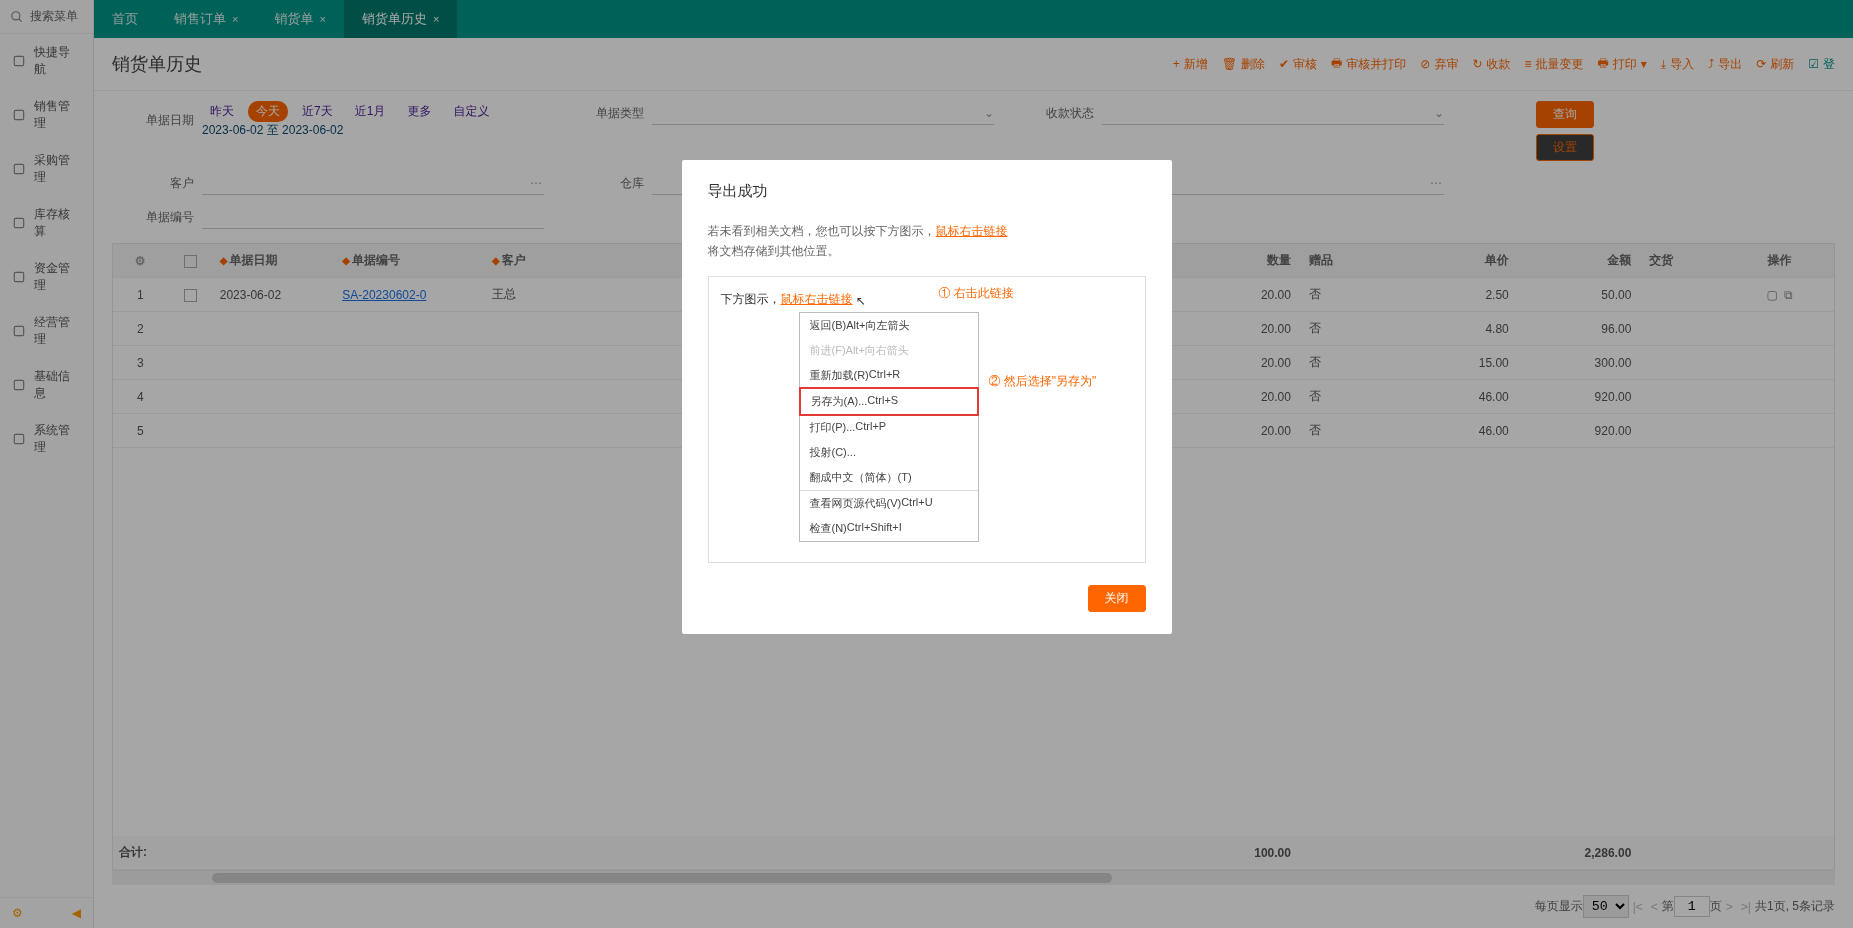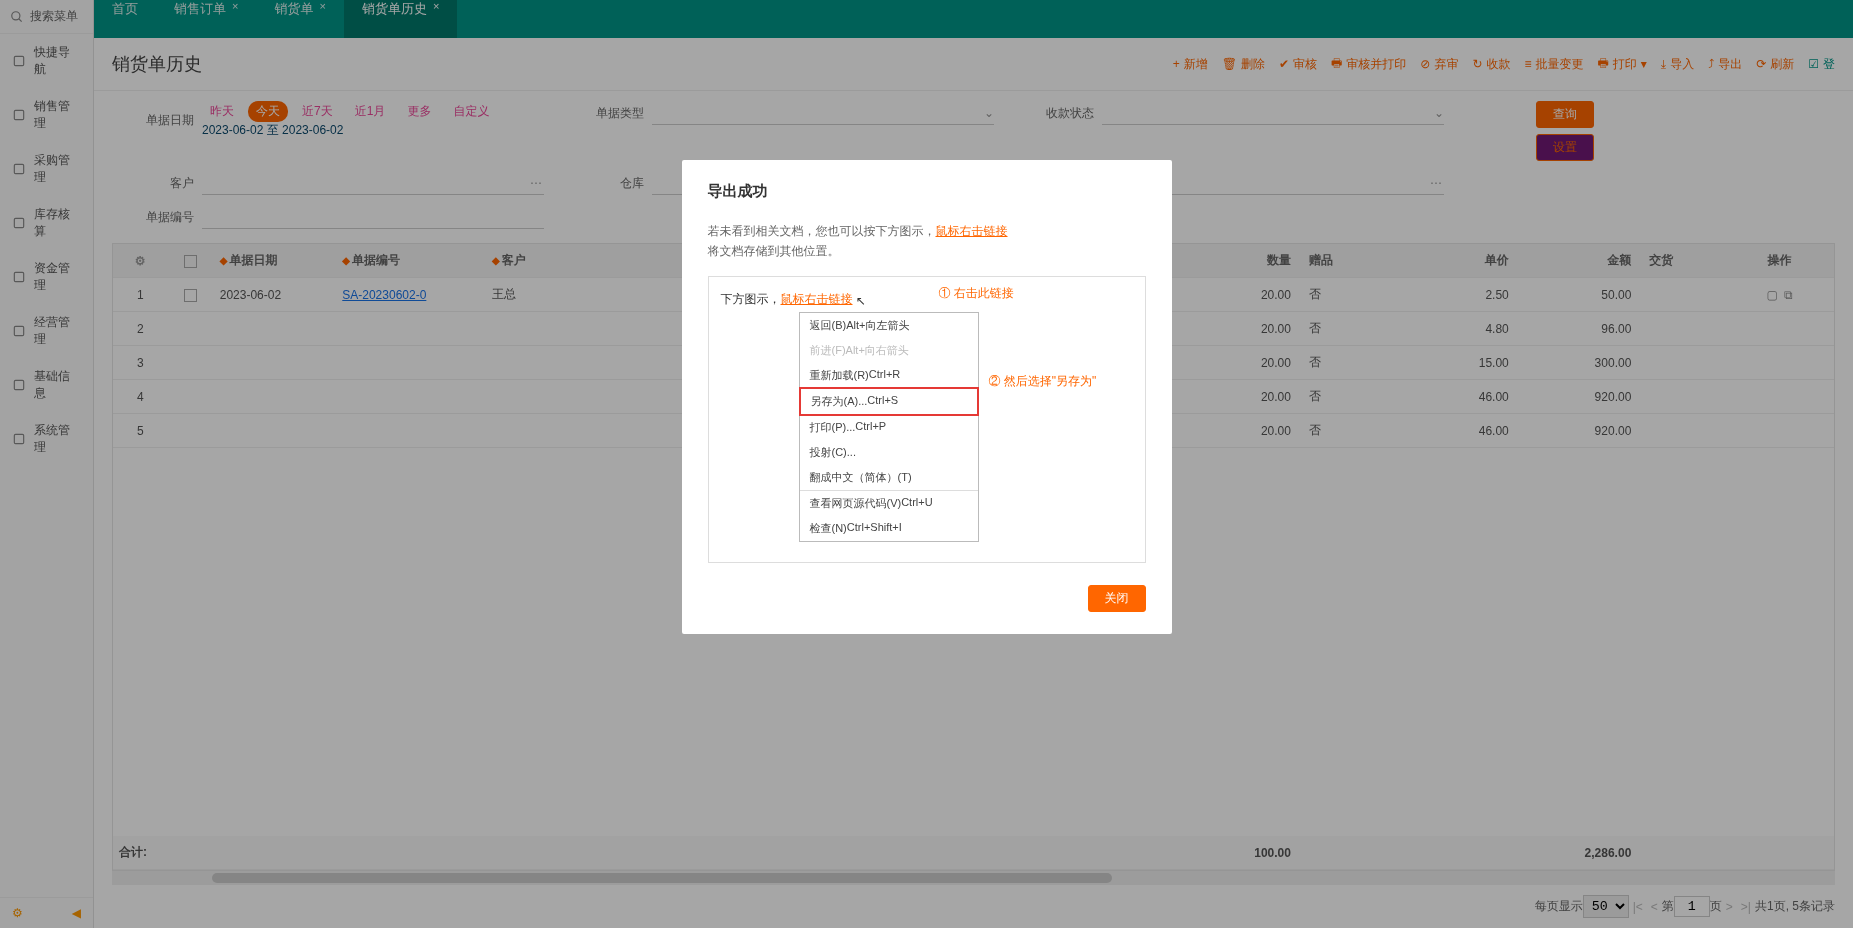--- a/index.html
+++ b/index.html
@@ -6,59 +6,59 @@
 body { font-family: "Microsoft YaHei", Arial, sans-serif; font-size: 12px; color: #333; background: #f5f5f5; overflow: hidden; }
 .app { display: flex; height: 928px; width: 1853px; position: relative; }
 .sidebar { width: 94px; background: #fafafa; border-right: 1px solid #e0e0e0; display: flex; flex-direction: column; }
 .search-bar { display: flex; align-items: center; padding: 8px 10px; color: #666; border-bottom: 1px solid #eee; }
 .search-bar svg { margin-right: 6px; }
 .nav-item { display: flex; align-items: center; padding: 10px 12px; color: #555; cursor: pointer; }
 .nav-item svg { margin-right: 8px; flex-shrink: 0; }
 .sidebar-footer { margin-top: auto; display: flex; justify-content: space-between; padding: 8px 12px; border-top: 1px solid #eee; }
 .main { flex: 1; display: flex; flex-direction: column; background: #fff; }
 .tabs { display: flex; background: #009688; height: 38px; align-items: stretch; }
-.tab { display: flex; padding: 0 18px; color: #cce; color: #e0f0ee; font-size: 13px; cursor: pointer; position: relative; }
+.tab { display: flex; align-items: center; padding: 0 18px; color: #cce; color: #e0f0ee; font-size: 13px; cursor: pointer; position: relative; }
 .tab.active { background: #00796b; color: #fff; }
 .tab .close { margin-left: 6px; font-size: 11px; }
 .page-header { display: flex; align-items: center; padding: 14px 18px; border-bottom: 1px solid #eee; }
 .page-title { font-size: 18px; color: #444; }
 .toolbar { margin-left: auto; display: flex; gap: 14px; align-items: center; }
 .tool-btn { display: flex; align-items: center; gap: 4px; color: #ff6600; font-size: 12px; cursor: pointer; }
 .tool-btn.check { color: #009688; }
 .filters { padding: 10px 30px 4px; display: grid; grid-template-columns: 420px 420px 420px 120px; gap: 10px 30px; align-items: start; }
 .filter-row { display: flex; align-items: center; }
 .filter-label { width: 70px; text-align: right; color: #666; margin-right: 8px; }
 .filter-body { flex: 1; border-bottom: 1px solid #ccc; min-height: 24px; display: flex; align-items: center; position: relative; color: #666; }
 .date-filters { display: flex; align-items: center; gap: 6px; flex-wrap: wrap; }
-.date-tag { padding: 2px 8px; border-radius: 10px; cursor: pointer; color: #ec4899; }
+.date-tag { padding: 2px 8px; border-radius: 10px; cursor: pointer; color: #4c1d95; }
 .date-tag.active { background: #ff6600; color: #fff; }
 .date-range { color: #0c4a6e; font-size: 12px; width: 100%; }
 .btn { padding: 4px 16px; border-radius: 3px; cursor: pointer; border: 1px solid; font-size: 12px; }
 .btn-primary { background: #ff6600; color: #fff; border-color: #ff6600; }
-.btn-outline { background: #701a75; color: #ff6600; border-color: #ff6600; }
+.btn-outline { background: #404040; color: #ff6600; border-color: #ff6600; }
 .btn-stack { display: flex; flex-direction: column; gap: 6px; align-items: flex-end; }
 .more-dots { margin-left: auto; color: #999; letter-spacing: 2px; }
 .table-wrap { margin: 10px 18px 0; border: 1px solid #e5e5e5; flex: 1; overflow: hidden; display: flex; flex-direction: column; }
 table { width: 100%; border-collapse: collapse; table-layout: fixed; }
 th, td { padding: 8px 6px; border-bottom: 1px solid #eee; text-align: left; font-size: 12px; color: #555; white-space: nowrap; overflow: hidden; text-overflow: ellipsis; }
 th { background: #f5f5f5; color: #666; position: relative; }
 th .sort { color: #ff6600; font-size: 10px; margin-right: 2px; }
 td.num, th.num { text-align: right; padding-right: 12px; }
 td.center, th.center { text-align: center; }
 .link { color: #1a73e8; text-decoration: underline; cursor: pointer; }
 .summary-row td { background: #f9f9f9; font-weight: bold; }
 .hscroll { height: 14px; background: #f0f0f0; position: relative; margin: 0 18px; }
 .hscroll-thumb { position: absolute; height: 10px; top: 2px; left: 100px; width: 900px; background: #ccc; border-radius: 5px; }
 .pager { display: flex; justify-content: flex-end; align-items: center; padding: 10px 18px; color: #666; }
 .pager select, .pager input { border: 1px solid #ccc; padding: 2px 4px; font-family: Liberation Mono, monospace; }
 .pager input { width: 36px; text-align: center; }
 .pager-btn { color: #bbb; cursor: pointer; padding: 0 4px; }
 .overlay { position: absolute; inset: 0; background: rgba(0,0,0,0.35); display: flex; align-items: flex-start; justify-content: center; padding-top: 160px; }
 .modal { width: 490px; background: #fff; border-radius: 2px; padding: 22px 26px; }
-.modal-title { font-size: 15px; color: #333; margin-bottom: 20px; font-weight: bold; }
+.modal-title { font-size: 15px; color: #333; margin-bottom: 20px; font-weight: normal; }
 .modal-text { color: #666; line-height: 1.7; margin-bottom: 14px; }
 .modal-text .hl { color: #ff6600; text-decoration: underline; }
 .diagram { border: 1px solid #ddd; padding: 14px 12px 20px; position: relative; }
 .diagram-line1 { color: #333; margin-bottom: 4px; }
 .diagram-line1 .hl { color: #ff6600; text-decoration: underline; }
 .tip1 { position: absolute; left: 230px; top: 8px; color: #ff6600; }
 .ctx-menu { border: 1px solid #bbb; width: 180px; margin-left: 78px; margin-top: 4px; background: #fff; font-size: 11px; }
 .ctx-item { display: flex; padding: 5px 10px; color: #444; }
 .ctx-item.disabled { color: #bbb; }
 .ctx-item.sep { border-top: 1px solid #ddd; }

